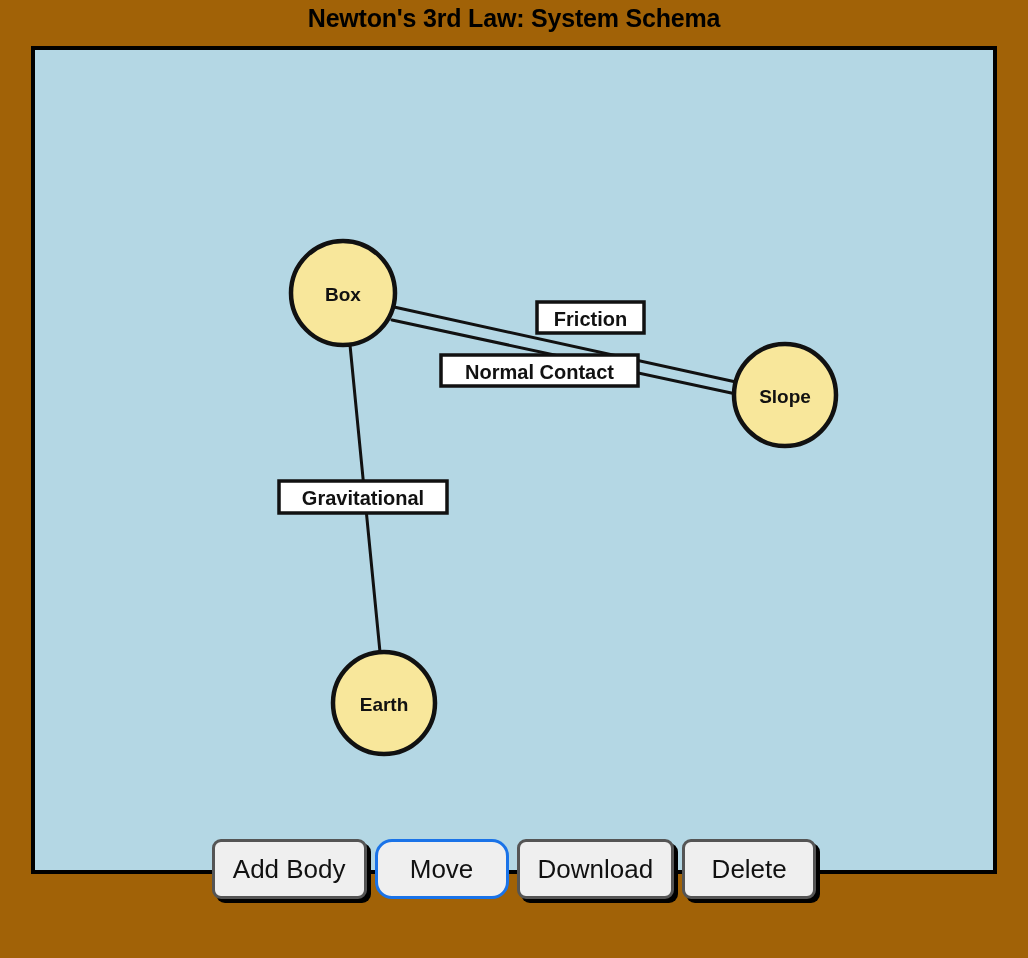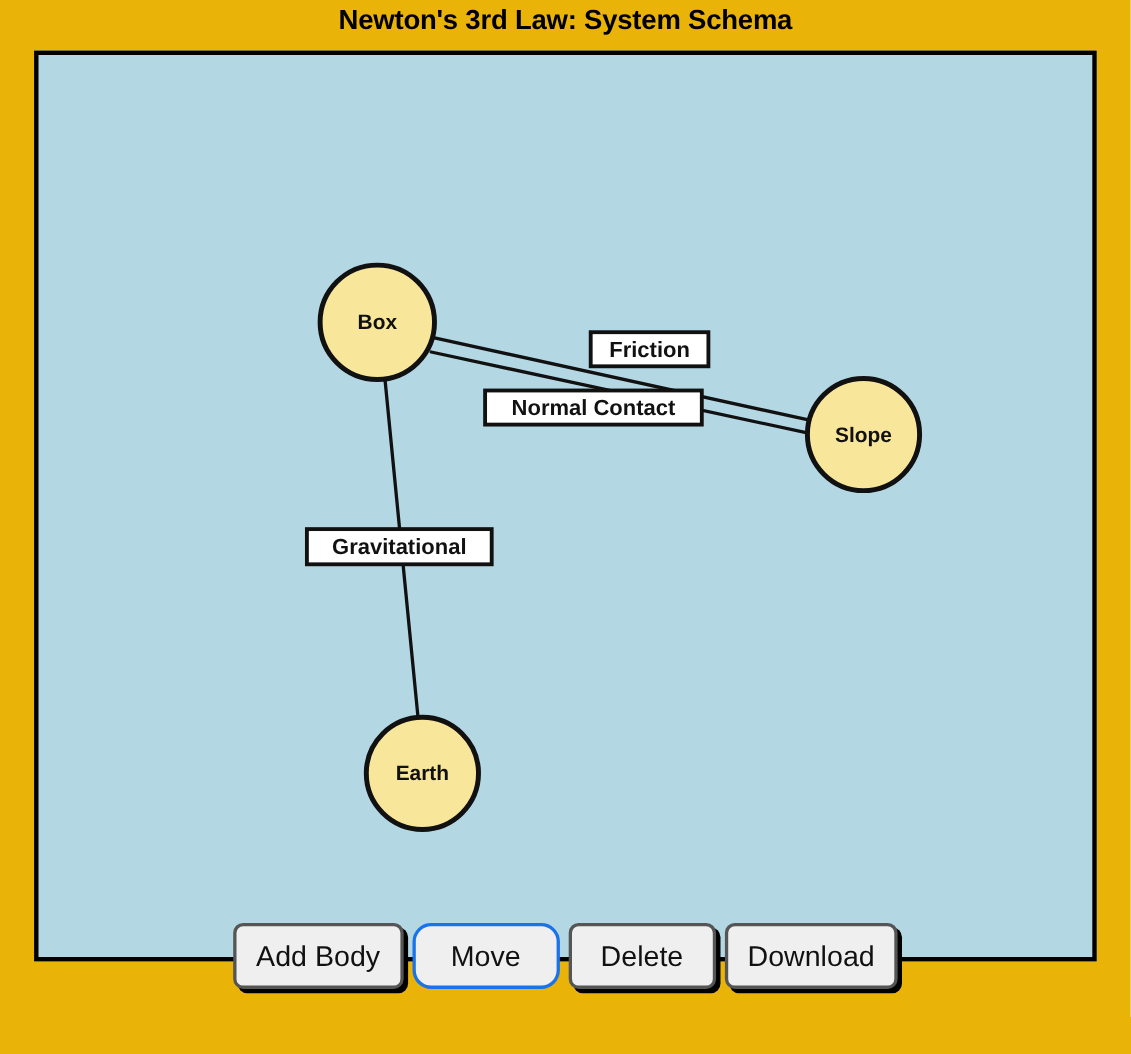--- a/index.html
+++ b/index.html
@@ -11,21 +11,21 @@
     height: 958px;
     background: #ffffff;
     font-family: "Liberation Sans", sans-serif;
     overflow: hidden;
   }
 
   #app {
     position: relative;
     width: 1028px;
     height: 958px;
-    background: #eab308;
+    background: #a16207;
   }
 
   
   #page-title {
     position: absolute;
     left: 0;
     top: 4px;
     width: 1028px;
     text-align: center;
     font-size: 25px;
@@ -170,17 +170,17 @@
             <rect x="244" y="431" width="168" height="32" class="edge-label-box"></rect>
             <text x="328" y="448" class="edge-label-text">Gravitational</text>
           </g>
         </g>
     </svg>
   </div>
 
   <div id="toolbar">
       <div class="tool-button">Add Body</div>
       <div class="tool-button selected">Move</div>
+      <div class="tool-button">Download</div>
       <div class="tool-button">Delete</div>
-      <div class="tool-button">Download</div>
     </div>
 
 </div>
 
 </body></html>

